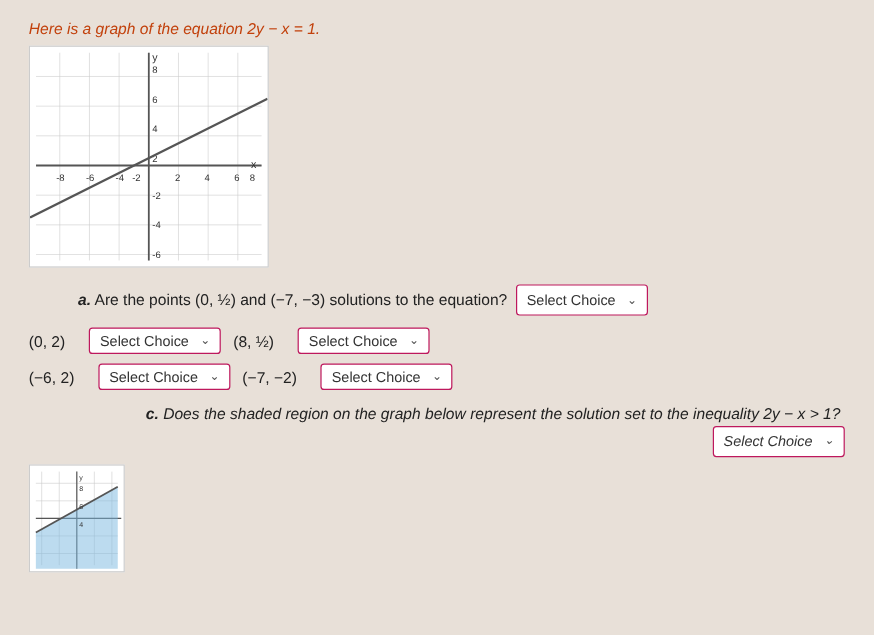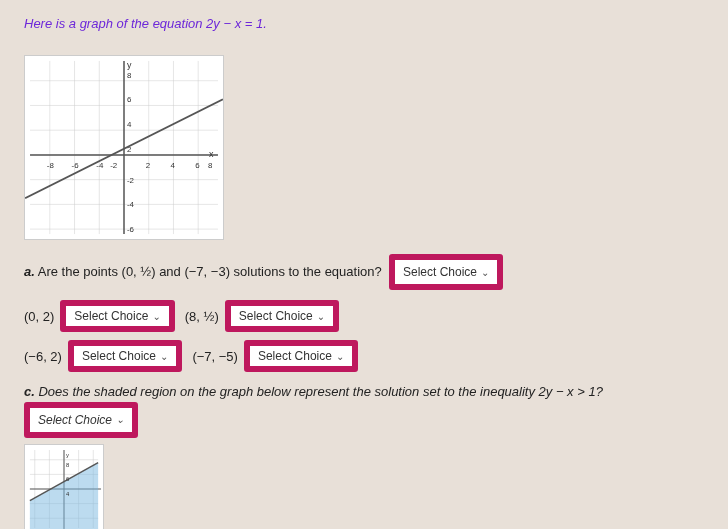--- a/index.html
+++ b/index.html
@@ -10,22 +10,22 @@
       min-height: 529px;
       overflow: hidden;
     }
     .page {
       background: #e8e0d8;
       padding: 16px 24px;
       width: 728px;
     }
     .intro-text {
       font-size: 13px;
-      color: #6d28d9;
-      margin-bottom: 24px;
+      color: #c2410c;
+      margin-bottom: 7px;
       font-style: italic;
     }
     .graph-container {
       width: 200px;
       height: 185px;
       margin-bottom: 14px;
       position: relative;
       background: #fff;
       border: 1px solid #ccc;
     }
@@ -34,46 +34,47 @@
       height: 100%;
     }
     .question-block {
       margin-bottom: 10px;
       font-size: 13px;
       color: #222;
     }
     .question-block p {
       margin-bottom: 6px;
       line-height: 1.5;
+      margin-left: 41px;
     }
     .question-label {
       font-weight: bold;
       font-style: italic;
     }
     .inline-row {
       display: flex;
       flex-wrap: wrap;
       gap: 10px;
       margin-bottom: 8px;
       align-items: center;
     }
     .point-group {
       display: flex;
       align-items: center;
-      gap: 6px;
+      gap: 20px;
       font-size: 13px;
     }
     .point-label {
       color: #222;
     }
     .select-dropdown {
       display: inline-flex;
       align-items: center;
       background: #fff;
-      border: 6px solid #be185d;
+      border: 1px solid #be185d;
       border-radius: 3px;
       padding: 3px 8px;
       font-size: 12px;
       cursor: pointer;
       color: #333;
       gap: 4px;
       min-width: 110px;
     }
     .select-dropdown .chevron {
       margin-left: auto;
@@ -97,20 +98,21 @@
       align-items: flex-start;
       gap: 10px;
       margin-top: 4px;
     }
     .part-c-text {
       font-size: 13px;
       color: #222;
       font-style: italic;
       flex: 1;
       line-height: 1.5;
+      text-align: right;
     }
   </style>
 </head>
 <body>
 
 <div class="page">
 
   <p class="intro-text">Here is a graph of the equation 2y − x = 1.</p>
 
   <div class="graph-container">
@@ -189,21 +191,21 @@
     </div>
     <div class="inline-row">
       <div class="point-group">
         <span class="point-label">(−6, 2)</span>
         <span class="select-dropdown">
           <span>Select Choice</span>
           <span class="chevron">⌄</span>
         </span>
       </div>
       <div class="point-group">
-        <span class="point-label">(−7, −5)</span>
+        <span class="point-label">(−7, −2)</span>
         <span class="select-dropdown">
           <span>Select Choice</span>
           <span class="chevron">⌄</span>
         </span>
       </div>
     </div>
   </div>
 
   <div class="question-block">
     <div class="part-c-row">

